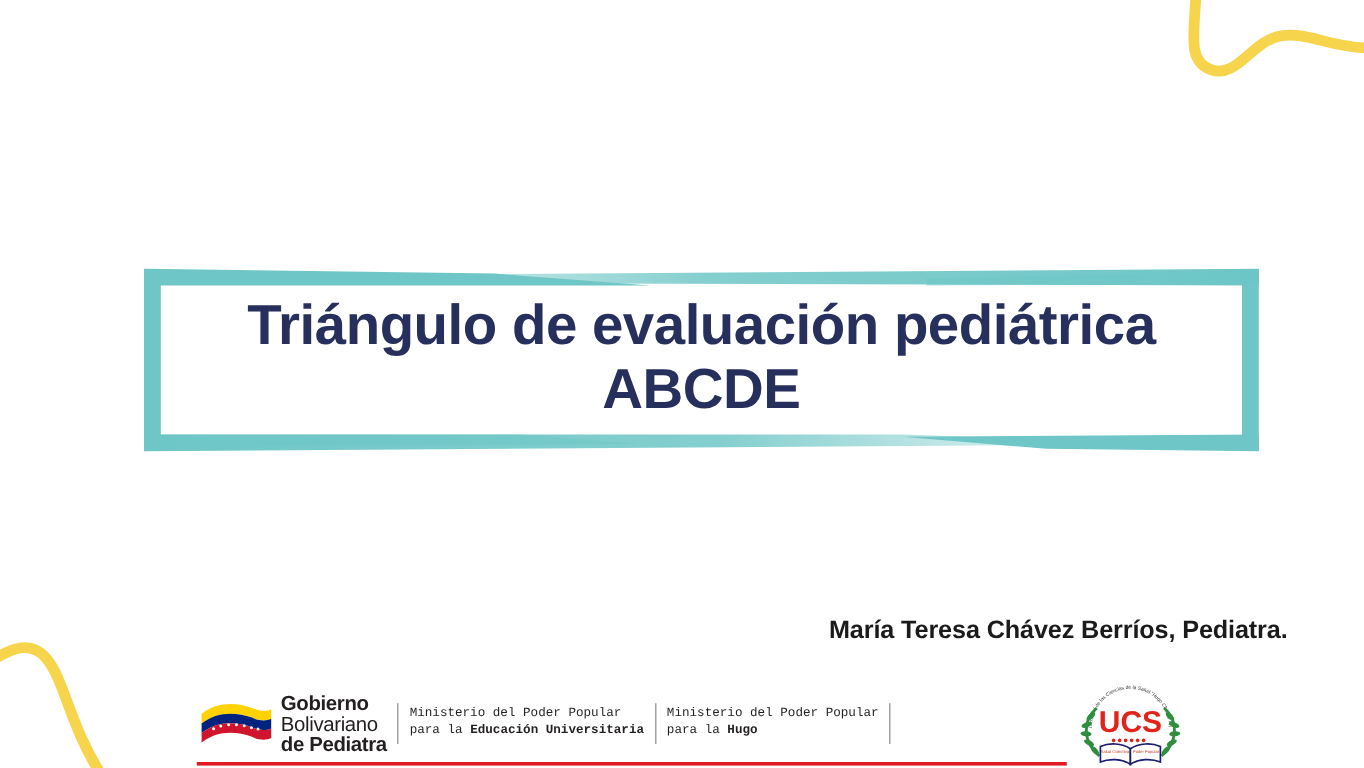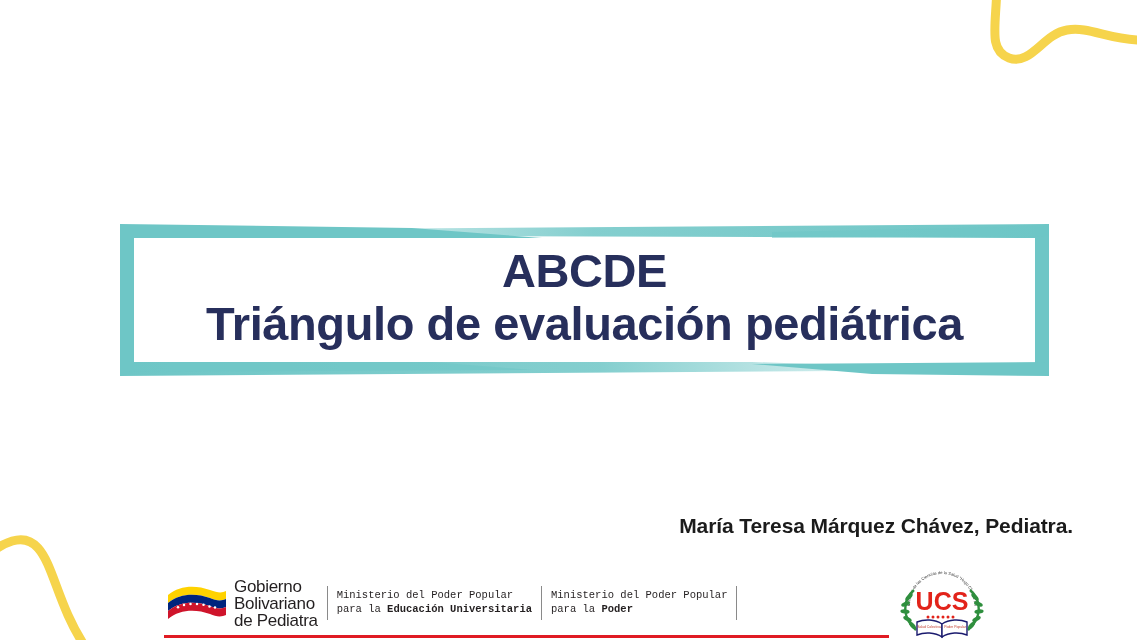--- a/index.html
+++ b/index.html
@@ -131,20 +131,21 @@
     display: flex;
     flex-direction: column;
     justify-content: center;
     line-height: 1.0;
     color: #231f20;
   }
   #gov-wordmark .gw {
     font-family: "Liberation Sans", sans-serif;
     font-size: 17px;
     letter-spacing: -0.3px;
+    font-weight: bold;
   }
   #gov-wordmark .gw-bold {
     font-weight: normal;
   }
 
   .v-divider {
     width: 1px;
     height: 34px;
     background: #8a8a8a;
     margin: 0 9px;
@@ -208,26 +209,26 @@
 
       <path d="M 8 12 L 8 26 L 430 26 L 300 16 Z" fill="#6ec6c6"></path>
 
       <path d="M 8 164 L 8 150 L 640 150 L 880 158 Z" fill="url(#fadeBottom)"></path>
       <path d="M 8 150 L 8 160 L 420 158 L 320 150 Z" fill="#6ec6c6" opacity="0.6"></path>
 
       <path d="M 937 164 L 937 150 L 640 152 L 760 162 Z" fill="#6ec6c6"></path>
     </svg>
 
     <div id="title-block">
+      <div class="title-line">Triángulo de evaluación pediátrica</div>
       <div class="title-line">ABCDE</div>
-      <div class="title-line">Triángulo de evaluación pediátrica</div>
     </div>
   </div>
 
-  <div id="author-line">María Teresa Márquez Chávez, Pediatra.</div>
+  <div id="author-line">María Teresa Chávez Berríos, Pediatra.</div>
 
   <div id="footer-strip">
 
     <div id="footer-row">
 
       <div id="gov-block">
         <svg id="flag-icon" viewBox="0 0 62 40">
           <path d="M 2 12 C 14 2, 30 2, 44 7 C 52 10, 56 10, 60 8 L 60 16
                    C 56 18, 50 18, 44 15 C 30 10, 14 10, 2 20 Z" fill="#ffd200"></path>
           <path d="M 2 20 C 14 10, 30 10, 44 15 C 50 18, 56 18, 60 16 L 60 24
@@ -255,21 +256,21 @@
 
       <div class="ministry">
         <div>Ministerio del Poder Popular</div>
         <div><span>para la </span><b>Educación Universitaria</b></div>
       </div>
 
       <div class="v-divider"></div>
 
       <div class="ministry">
         <div>Ministerio del Poder Popular</div>
-        <div><span>para la </span><b>Poder</b></div>
+        <div><span>para la </span><b>Hugo</b></div>
       </div>
 
       <div class="v-divider"></div>
 
     </div>
 
     <div id="footer-red-bar"></div>
 
     <svg id="ucs-logo" viewBox="0 0 104 78">
       <defs>

